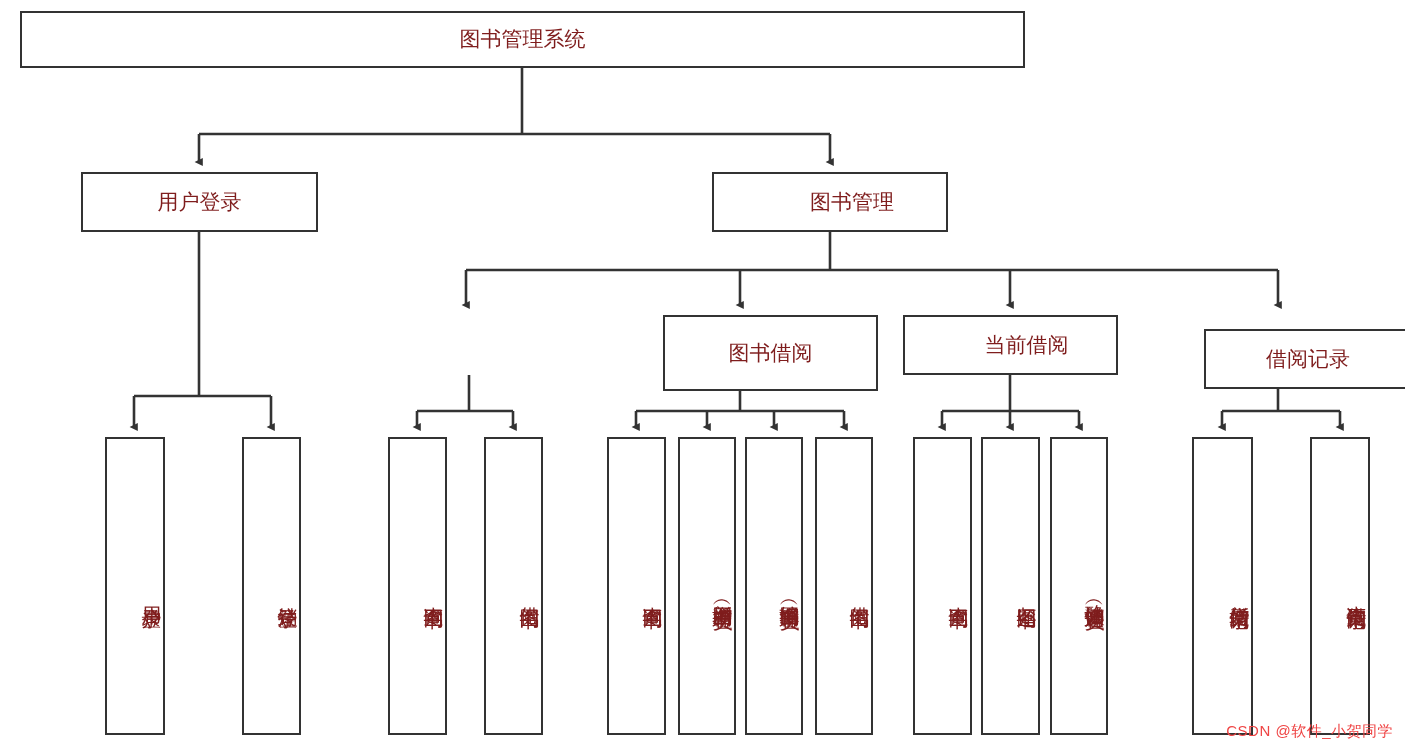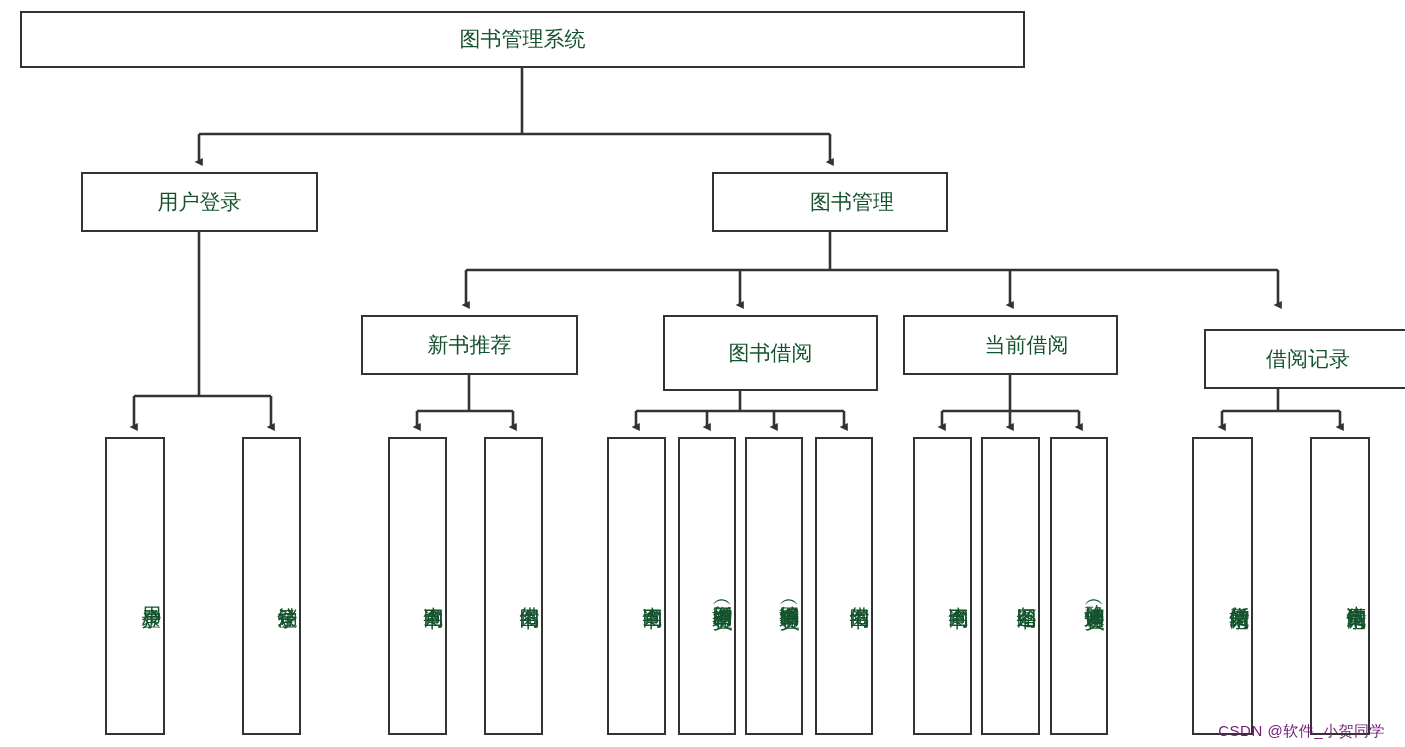--- a/index.html
+++ b/index.html
@@ -27,21 +27,21 @@
   }
   .node {
     position: absolute;
     box-sizing: border-box;
     background: #ffffff;
     border: 2px solid #333333;
     display: flex;
     align-items: center;
     justify-content: center;
     text-align: center;
-    color: #14532d;
+    color: #7f1d1d;
     line-height: 1.18;
   }
   .node.h {
     font-size: 21px;
   }
   .node.title {
     font-size: 21px;
   }
   .node.v {
     font-size: 20px;
@@ -52,24 +52,24 @@
     padding-top: 14px;
     letter-spacing: 1px;
   }
   .node.v .lbl {
     writing-mode: vertical-rl;
     text-orientation: upright;
     white-space: nowrap;
   }
   .watermark {
     position: absolute;
-    right: 20px;
+    right: 12px;
     bottom: 6px;
     font-size: 15px;
-    color: #701a75;
+    color: #ef4444;
     letter-spacing: 0.5px;
     user-select: none;
   }
 </style>
 </head>
 <body>
 
 <div id="canvas">
 
   <svg class="wires" viewBox="0 0 1405 747" xmlns="http://www.w3.org/2000/svg">
@@ -126,23 +126,20 @@
     <span class="lbl">图书管理系统</span>
   </div>
 
   <div class="node h" style="left:81px; top:172px; width:237px; height:60px;">
     <span class="lbl">用户登录</span>
   </div>
   <div class="node h" style="left:712px; top:172px; width:236px; height:60px;padding-left:44px;">
     <span class="lbl">图书管理</span>
   </div>
 
-  <div class="node h" style="left:361px; top:315px; width:217px; height:60px;">
-    <span class="lbl">新书推荐</span>
-  </div>
   <div class="node h" style="left:663px; top:315px; width:215px; height:76px;">
     <span class="lbl">图书借阅</span>
   </div>
   <div class="node h" style="left:903px; top:315px; width:215px; height:60px;padding-left:32px;">
     <span class="lbl">当前借阅</span>
   </div>
   <div class="node h" style="left:1172px; top:329px; width:208px; height:60px;margin-left:32px;">
     <span class="lbl">借阅记录</span>
   </div>
 

